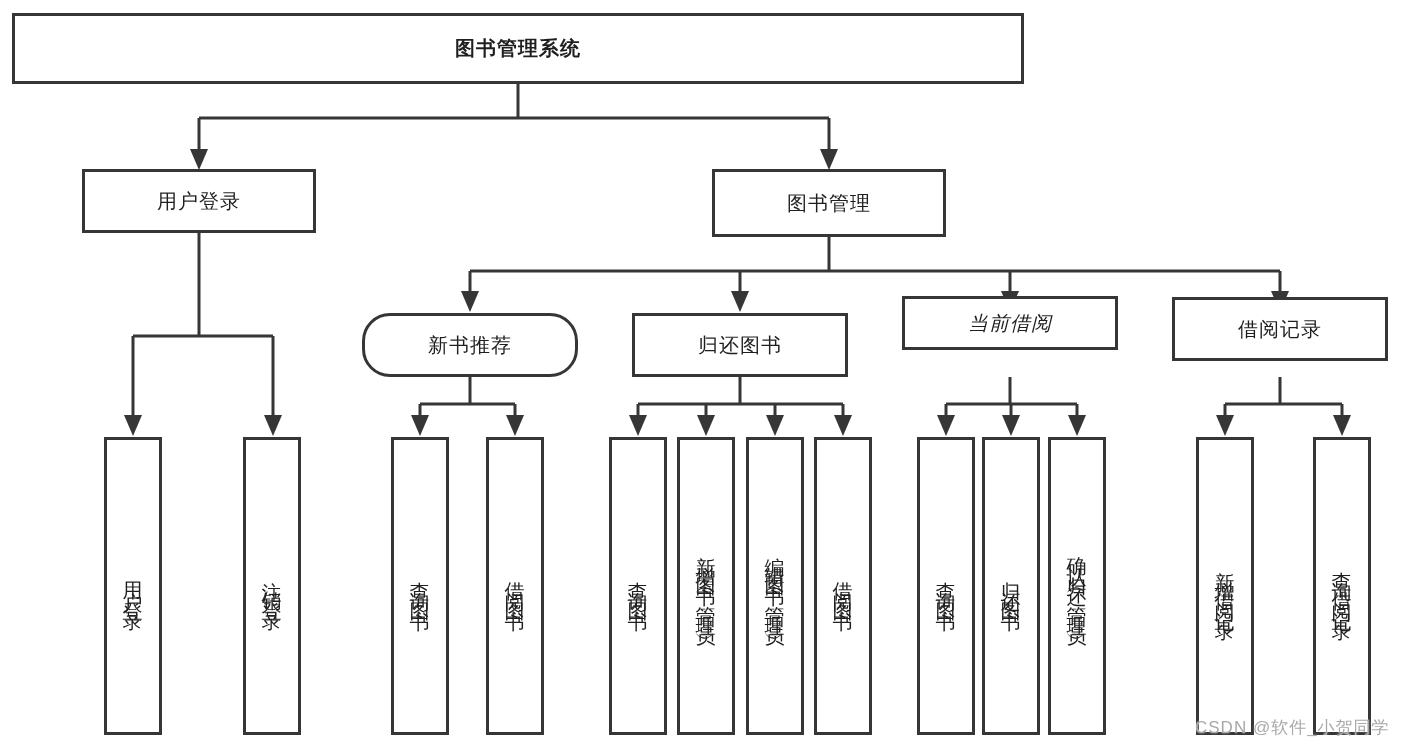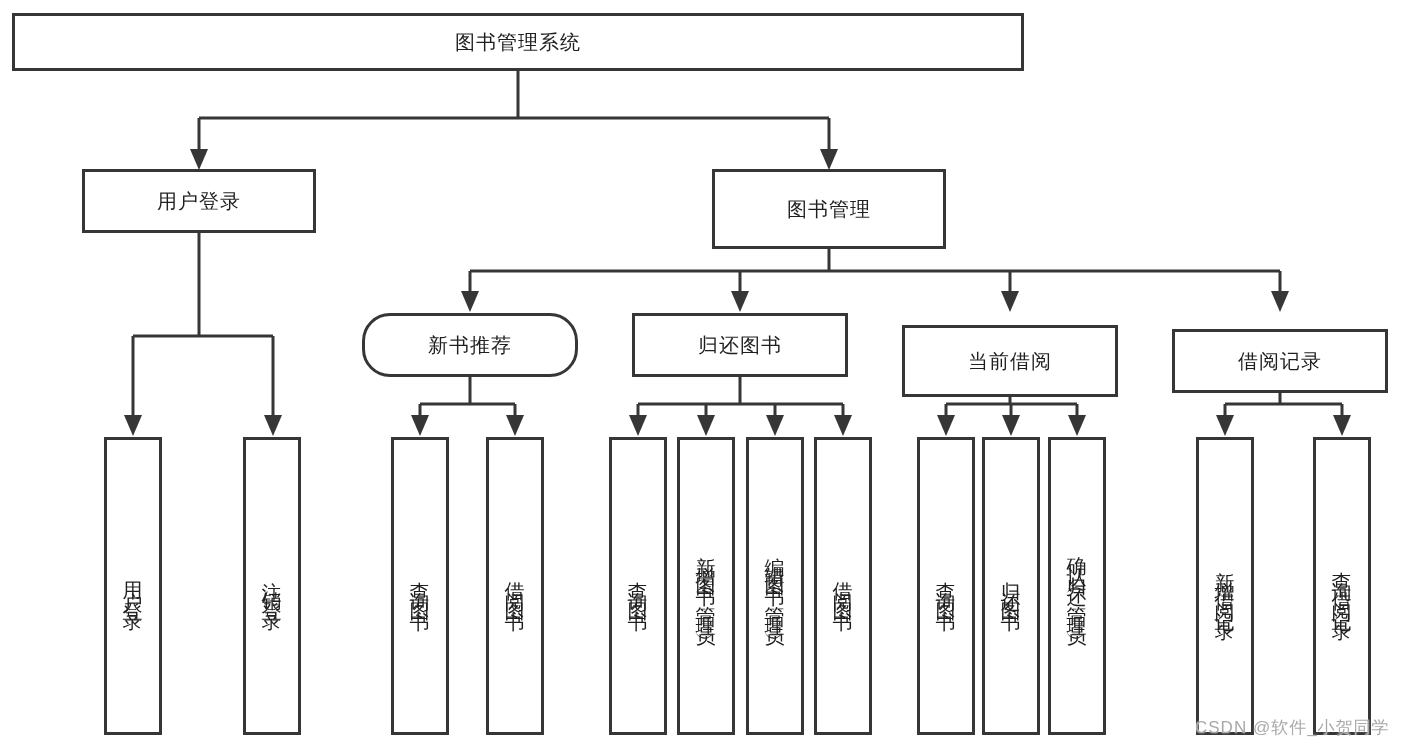--- a/index.html
+++ b/index.html
@@ -88,29 +88,29 @@
       <polygon points="766,415 784,415 775,436"></polygon>
       <polygon points="834,415 852,415 843,436"></polygon>
       <polygon points="937,415 955,415 946,436"></polygon>
       <polygon points="1002,415 1020,415 1011,436"></polygon>
       <polygon points="1068,415 1086,415 1077,436"></polygon>
       <polygon points="1216,415 1234,415 1225,436"></polygon>
       <polygon points="1333,415 1351,415 1342,436"></polygon>
     </g>
   </svg>
 
-  <div class="node hnode" style="left:12px;top:13px;width:1012px;height:58px;">图书管理系统</div>
+  <div class="node hnode" style="left:12px;top:13px;width:1012px;height:71px;font-weight:bold;">图书管理系统</div>
 
   <div class="node hnode" style="left:82px;top:169px;width:234px;height:64px;">用户登录</div>
-  <div class="node hnode" style="left:712px;top:169px;width:234px;height:80px;">图书管理</div>
+  <div class="node hnode" style="left:712px;top:169px;width:234px;height:68px;">图书管理</div>
 
   <div class="node hnode" style="left:362px;top:313px;width:216px;height:64px;border-radius:28px;">新书推荐</div>
   <div class="node hnode" style="left:632px;top:313px;width:216px;height:64px;">归还图书</div>
-  <div class="node hnode" style="left:902px;top:325px;width:216px;height:72px;">当前借阅</div>
-  <div class="node hnode" style="left:1172px;top:329px;width:216px;height:64px;">借阅记录</div>
+  <div class="node hnode" style="left:902px;top:296px;width:216px;height:54px;font-style:italic;">当前借阅</div>
+  <div class="node hnode" style="left:1172px;top:297px;width:216px;height:64px;">借阅记录</div>
 
   <div class="node vnode" style="left:104px;">用户登录</div>
   <div class="node vnode" style="left:243px;">注销登录</div>
 
   <div class="node vnode" style="left:391px;">查询图书</div>
   <div class="node vnode" style="left:486px;">借阅图书</div>
 
   <div class="node vnode" style="left:609px;">查询图书</div>
   <div class="node vnode" style="left:677px;">新增图书（管理员）</div>
   <div class="node vnode" style="left:746px;">编辑图书（管理员）</div>

